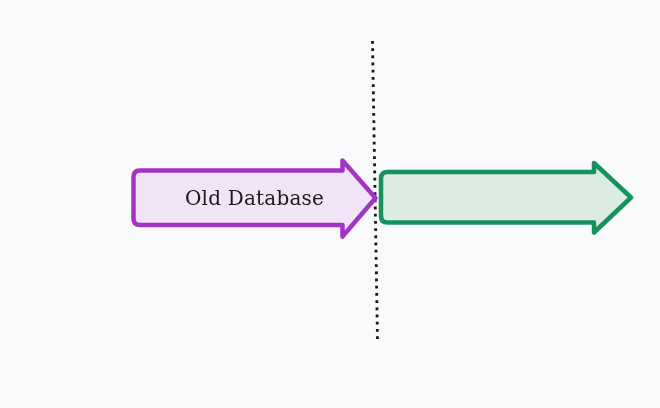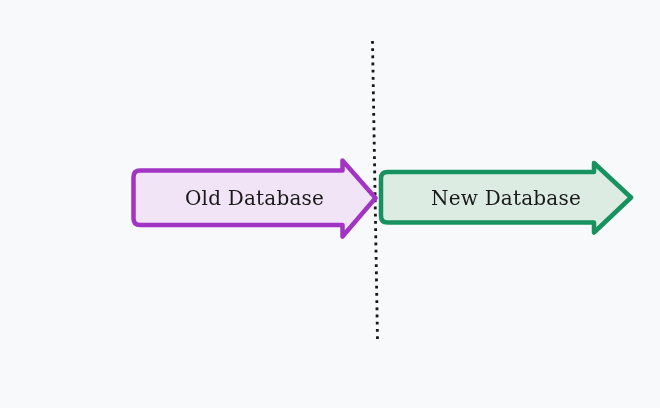--- a/index.html
+++ b/index.html
@@ -62,15 +62,14 @@
 
     <path d="M 97 170.5 H 299.5 V 160.5 L 332.5 198 L 299.5 236.5 V 225 H 97
              Q 90.5 225 90.5 218.5 V 177 Q 90.5 170.5 97 170.5 Z" fill="#f2e4f7" stroke="#a234c4" stroke-width="4.5" stroke-linejoin="round" stroke-linecap="round"></path>
 
     <path d="M 344.5 172 H 551 V 163 L 588 197.5 L 551 232.5 V 222.5 H 344.5
              Q 338 222.5 338 216 V 178.5 Q 338 172 344.5 172 Z" fill="#dcece3" stroke="#17925f" stroke-width="4.5" stroke-linejoin="round" stroke-linecap="round"></path>
   </svg>
 
   <div class="arrow-label" id="old-label">Old Database</div>
 
-  <div class="arrow-label" id="new-label">New Database</div>
 
 </div>
 
 </body></html>

